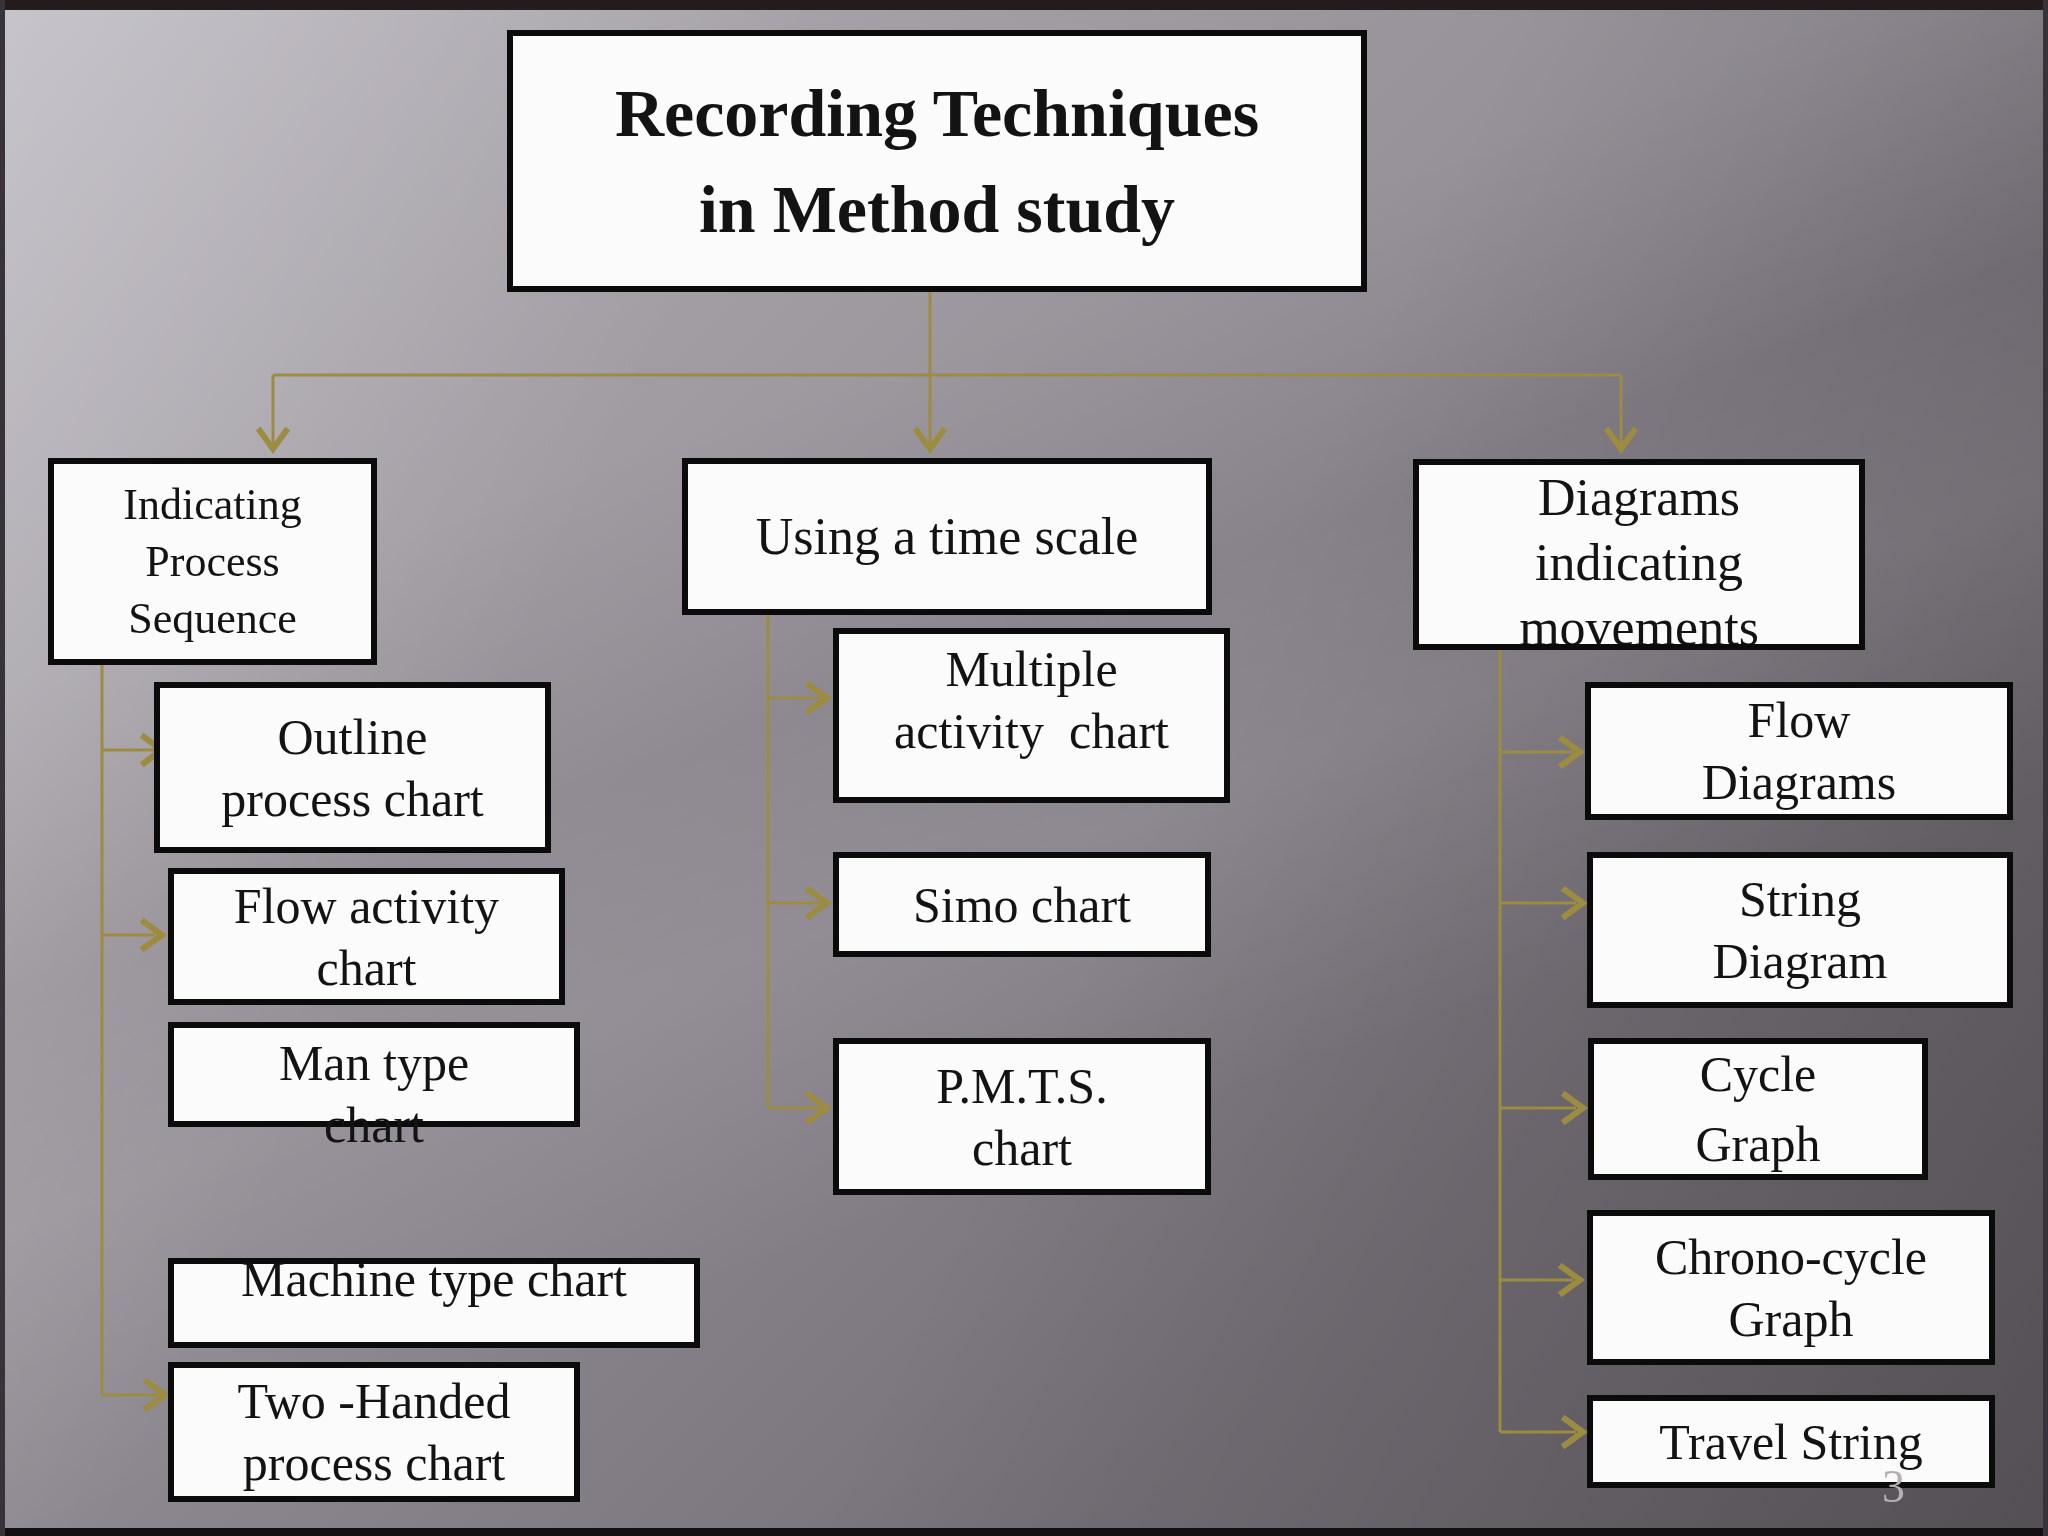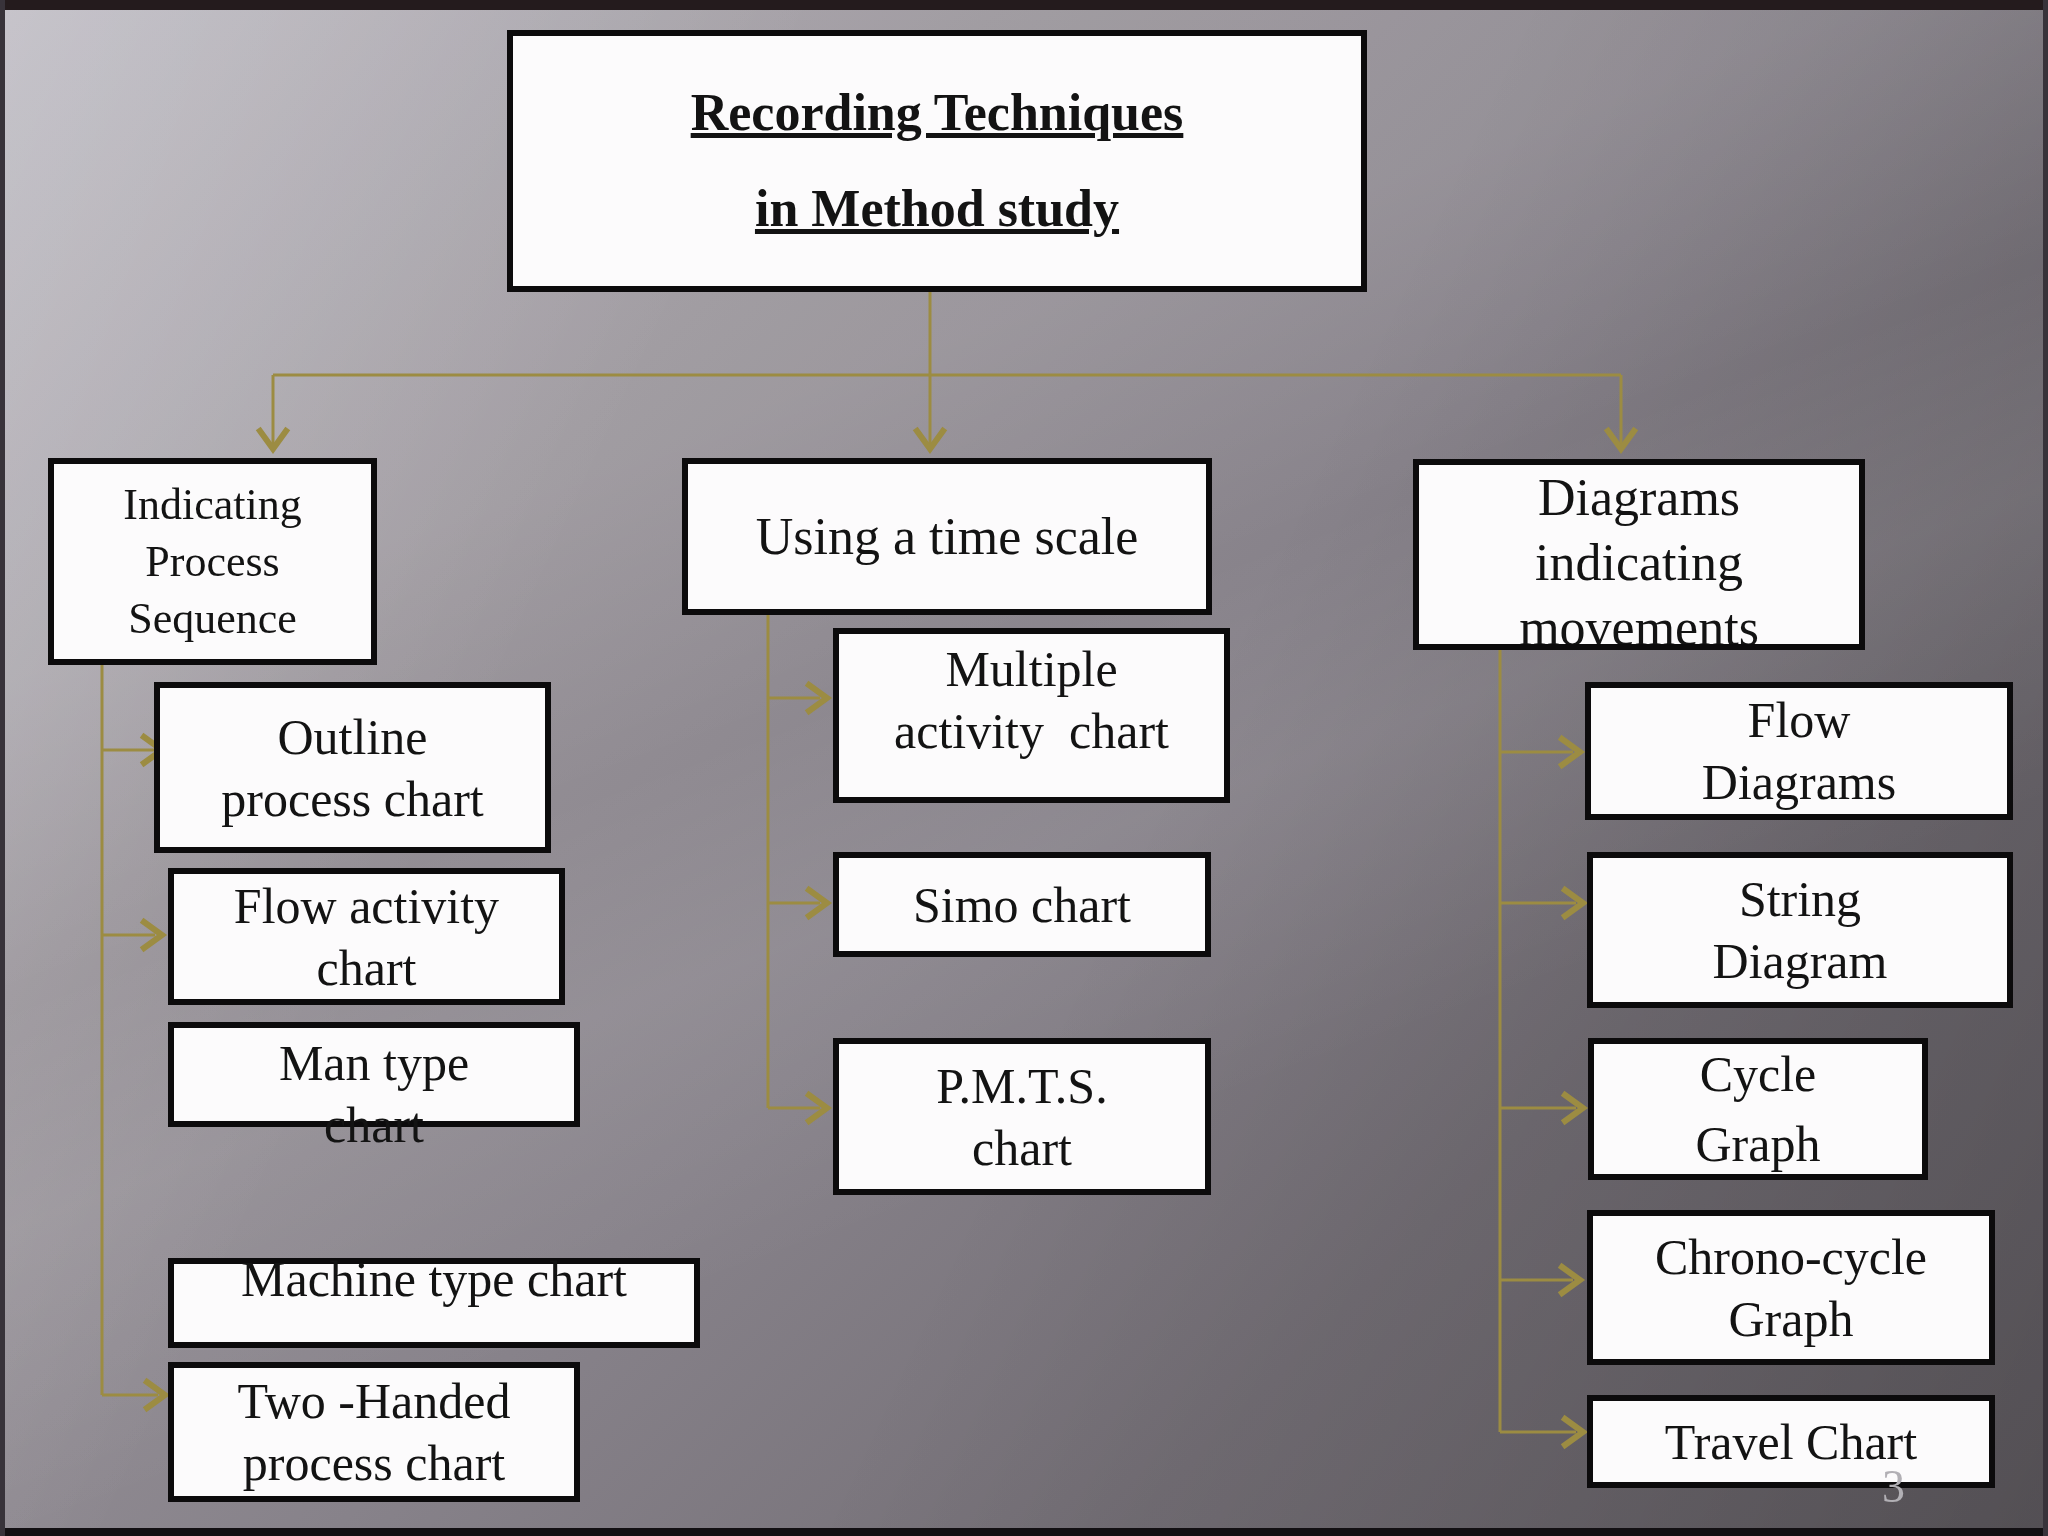--- a/index.html
+++ b/index.html
@@ -35,21 +35,21 @@
     align-items:center;justify-content:center;
     text-align:center;
     z-index:2;
   }
   .node .line{white-space:pre-wrap;}
   .align-top{justify-content:flex-start;}
   .clip{overflow:hidden;}
   .f44{font-size:44px;line-height:57px;}
   .f50{font-size:50px;line-height:62px;}
   .f52{font-size:52px;line-height:65px;}
-  .title-box{font-weight:bold;font-size:52px;line-height:96px;z-index:2;text-decoration:underline;}
+  .title-box{font-weight:bold;font-size:68px;line-height:96px;z-index:2;}
   .pull6{margin-top:-6px;}
   .pull14{margin-top:-16px;}
   .pad-top{padding-top:4px;}
   .z3{z-index:3;}
   #page-number{
     position:absolute;left:1882px;top:1460px;
     font-size:46px;color:#b2b0b5;z-index:4;
   }
 </style>
 </head>
@@ -170,21 +170,21 @@
     <div class="line">Cycle</div>
     <div class="line">Graph</div>
   </div>
 
   <div class="node f50" style="left:1587px;top:1210px;width:408px;height:155px;">
     <div class="line">Chrono-cycle</div>
     <div class="line">Graph</div>
   </div>
 
   <div class="node f50" style="left:1587px;top:1395px;width:408px;height:93px;">
-    <div class="line">Travel Chart</div>
+    <div class="line">Travel String</div>
   </div>
 
   <div id="page-number">3</div>
 
   <div class="frame top"></div>
   <div class="frame bottom"></div>
   <div class="frame left"></div>
   <div class="frame right"></div>
 
 </div>

